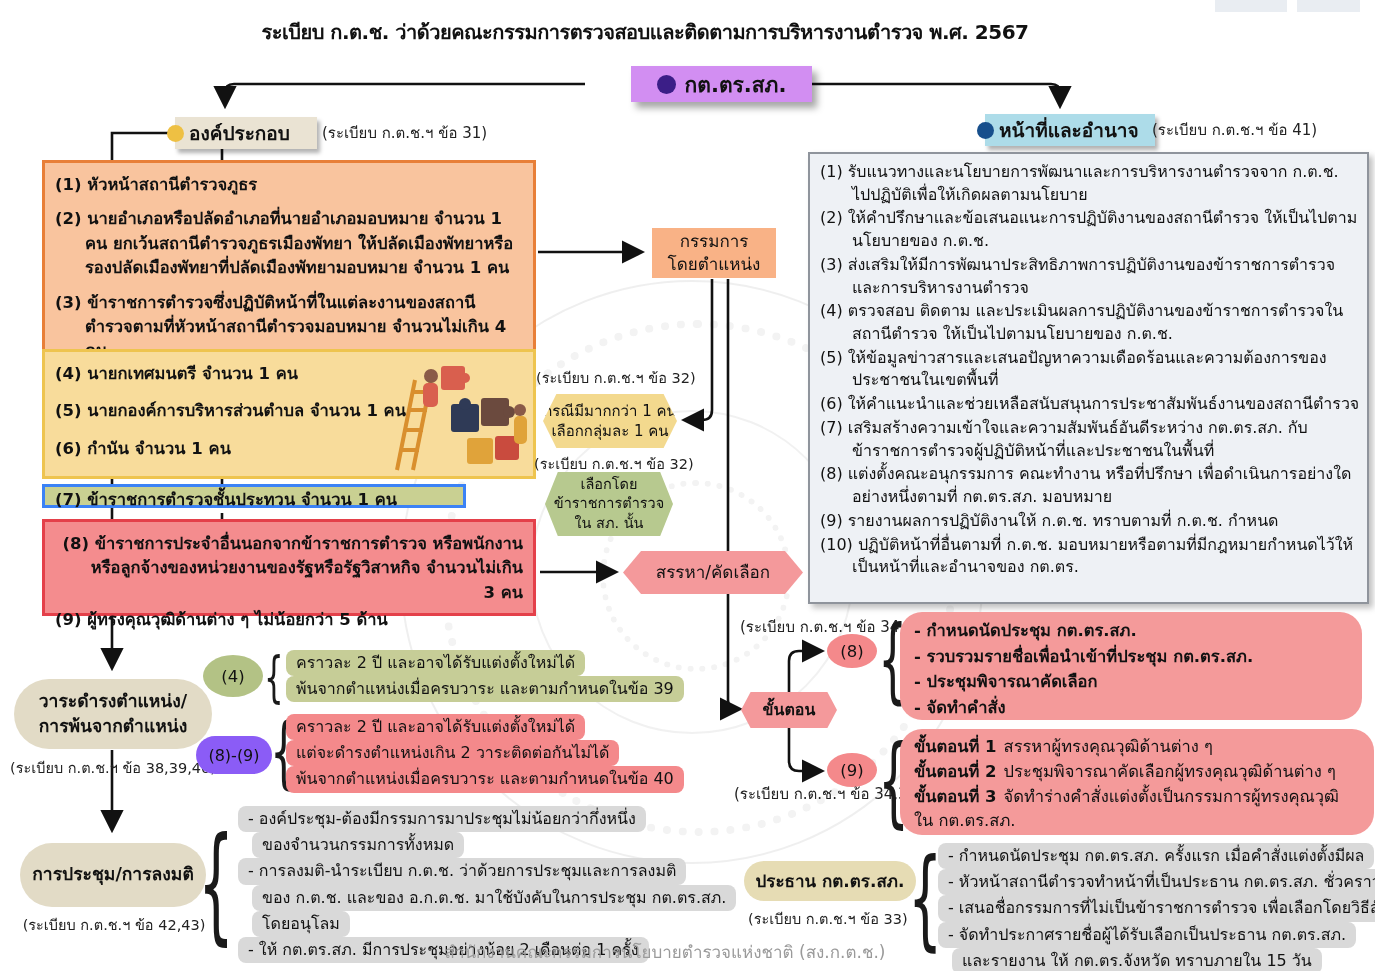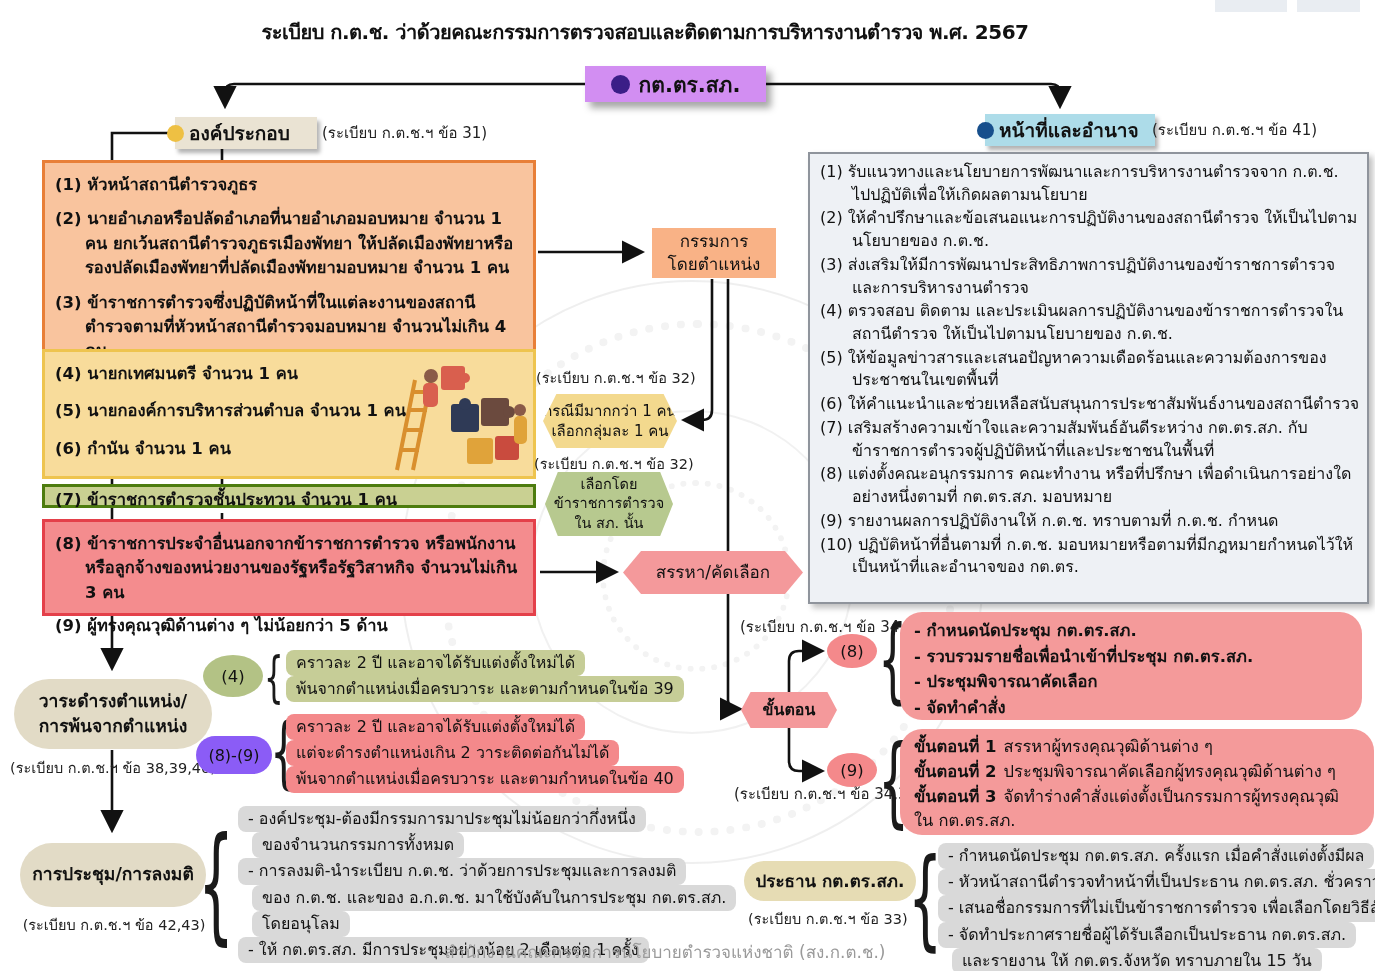--- a/index.html
+++ b/index.html
@@ -5,21 +5,21 @@
   html,body{margin:0;padding:0;background:#fff;}
   #canvas{position:relative;width:1375px;height:971px;background:#ffffff;overflow:hidden;
           font-family:"DejaVu Sans","Liberation Sans",sans-serif;color:#111;}
   .abs{position:absolute;z-index:2;}
   .title{font-size:20px;font-weight:bold;text-align:center;letter-spacing:-0.5px;}
   .refnote{font-size:15px;color:#222;white-space:nowrap;}
   .hdr{display:flex;align-items:center;font-size:19px;font-weight:bold;
        padding:2px 10px 2px 14px;box-shadow:3px 4px 4px rgba(0,0,0,.30);}
   .dot{position:absolute;width:17px;height:17px;border-radius:50%;top:8px;left:-8px;}
   .rootnode{display:flex;align-items:center;justify-content:center;gap:9px;
-            font-size:21px;font-weight:bold;box-shadow:5px 6px 7px rgba(0,0,0,.35);}
+            font-size:21px;font-weight:bold;box-shadow:5px 6px 7px rgba(0,0,0,.35);margin-left:46px;}
   .rootnode .bullet{width:19px;height:19px;border-radius:50%;background:#3b1e87;}
   .bigbox{box-sizing:border-box;padding:7px 10px;font-size:16.5px;line-height:1.48;font-weight:600;}
   .hang{padding-left:30px;text-indent:-30px;margin:3px 0 10px 0;}
   .duties{box-sizing:border-box;background:#eef1f5;border:2.5px solid #8f949c;
           box-shadow:4px 4px 6px rgba(0,0,0,.25);padding:7px 6px 7px 10px;
           font-size:16px;line-height:1.42;font-weight:normal;}
   .duties .hang{margin:0 0 1px 0;padding-left:32px;text-indent:-32px;}
   .oval{display:flex;flex-direction:column;align-items:center;justify-content:center;
         text-align:center;font-weight:bold;font-size:17.5px;line-height:1.45;}
   .badge{display:flex;align-items:center;justify-content:center;border-radius:50%;
@@ -114,26 +114,26 @@
         <circle cx="86" cy="46" r="6" fill="#2f3a56"></circle>
       <rect x="102" y="40" width="28" height="28" rx="3" fill="#6b4a3e"></rect>
         <circle cx="130" cy="54" r="6" fill="#6b4a3e"></circle>
       <rect x="88" y="80" width="26" height="26" rx="3" fill="#e0a33a"></rect>
       <rect x="116" y="78" width="24" height="24" rx="3" fill="#c94b3e"></rect>
       <circle cx="141" cy="52" r="6" fill="#8a5a48"></circle>
       <rect x="135" y="58" width="13" height="28" rx="5" fill="#e0a33a"></rect>
     </svg>
   </div>
 
-  <div class="abs bigbox" style="left:42px;top:484px;width:494px;height:24px;background:#c9d092;border:3px solid #4d7c0f;padding:1px 10px;">
+  <div class="abs bigbox" style="left:42px;top:484px;width:424px;height:24px;background:#c9d092;border:3px solid #3b82f6;padding:1px 10px;">
     <div>(7) ข้าราชการตำรวจชั้นประทวน จำนวน 1 คน</div>
   </div>
 
   <div class="abs bigbox" style="left:42px;top:519px;width:494px;height:97px;background:#f48c8e;border:3px solid #e4404a;">
-    <div class="hang" style="margin-bottom:9px;">(8) ข้าราชการประจำอื่นนอกจากข้าราชการตำรวจ หรือพนักงานหรือลูกจ้างของหน่วยงานของรัฐหรือรัฐวิสาหกิจ จำนวนไม่เกิน 3 คน</div>
+    <div class="hang" style="margin-bottom:3px;text-align:right;">(8) ข้าราชการประจำอื่นนอกจากข้าราชการตำรวจ หรือพนักงานหรือลูกจ้างของหน่วยงานของรัฐหรือรัฐวิสาหกิจ จำนวนไม่เกิน 3 คน</div>
     <div class="hang">(9) ผู้ทรงคุณวุฒิด้านต่าง ๆ ไม่น้อยกว่า 5 ด้าน</div>
   </div>
 
   <div class="abs" style="left:652px;top:228px;width:124px;height:50px;background:#f9b286;display:flex;flex-direction:column;
               align-items:center;justify-content:center;font-size:17px;line-height:1.35;">
     <span>กรรมการ</span>
     <span>โดยตำแหน่ง</span>
   </div>
 
   <div class="abs refnote" style="left:536px;top:366px;font-size:14.5px;">(ระเบียบ ก.ต.ช.ฯ ข้อ 32)</div>

